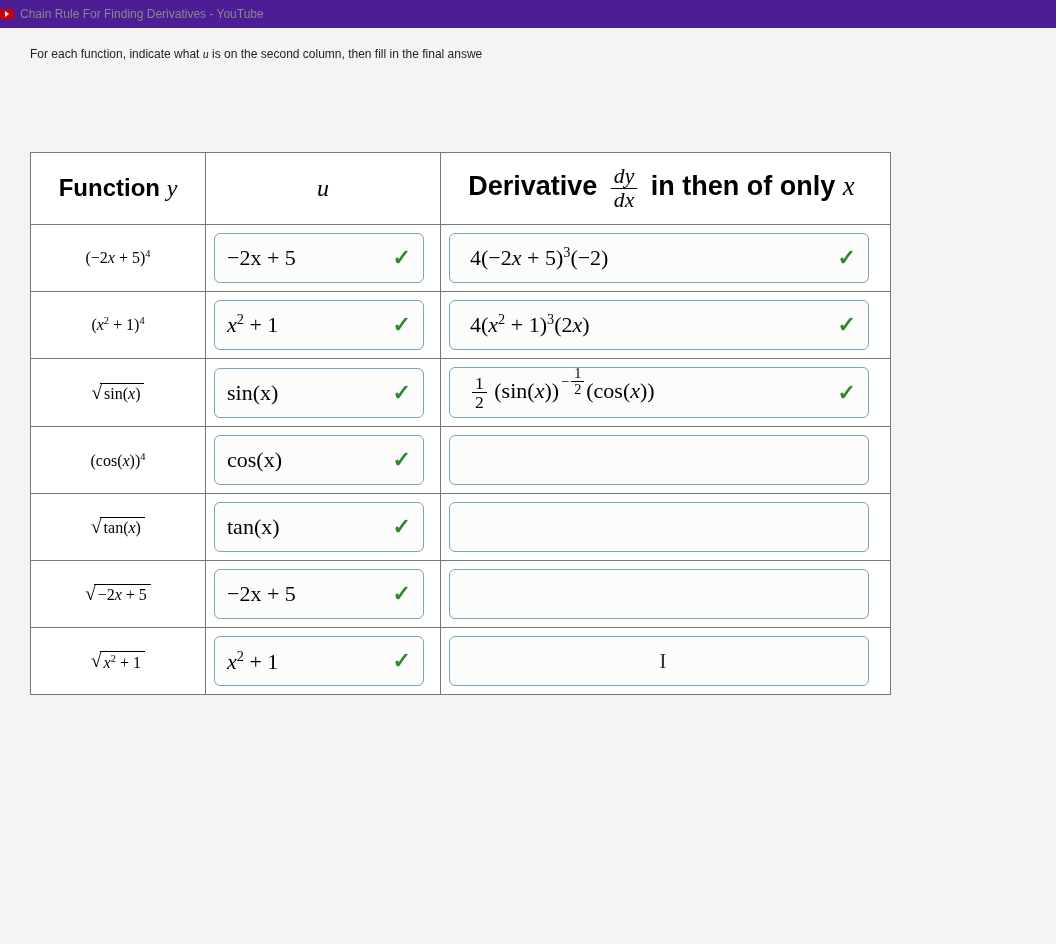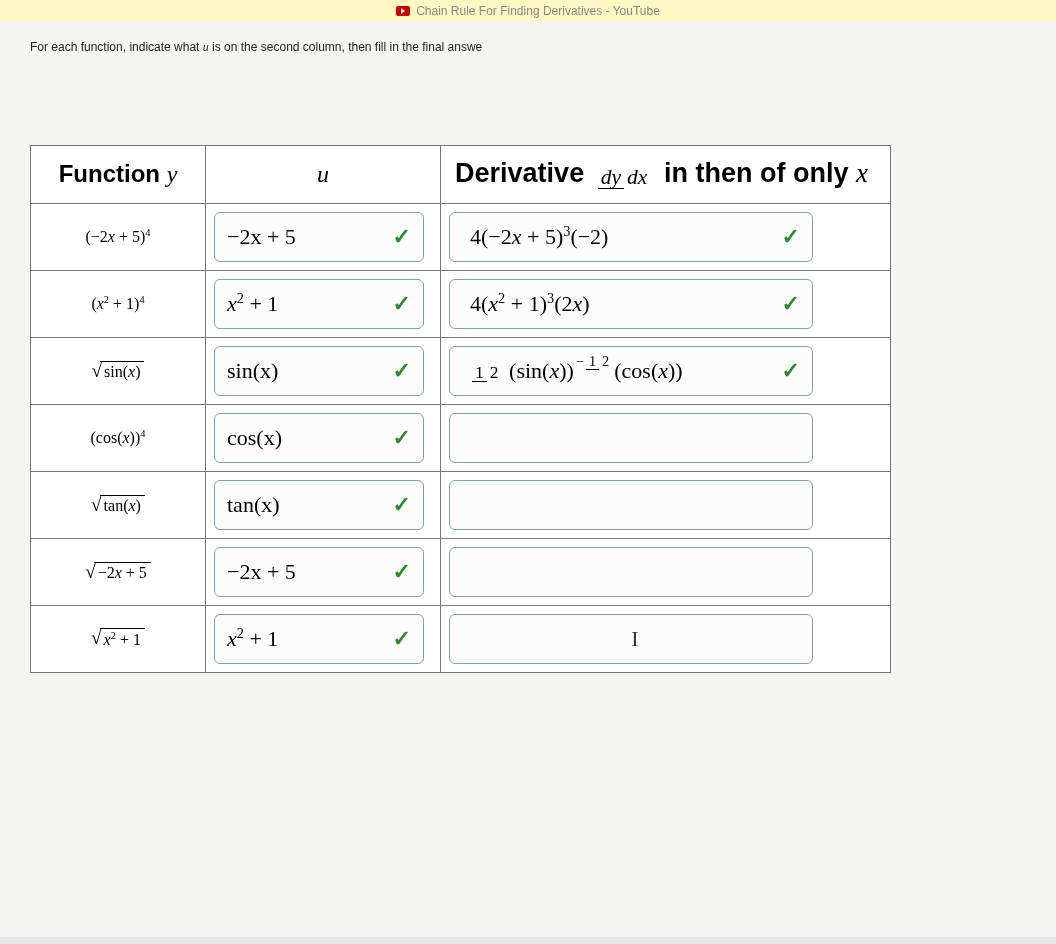--- a/index.html
+++ b/index.html
@@ -4,25 +4,25 @@
   <style>
     * { box-sizing: border-box; margin: 0; padding: 0; }
     body {
       width: 1056px;
       height: 944px;
       font-family: Arial, Helvetica, sans-serif;
       background: #e8e8e8;
       overflow: hidden;
     }
     .top-bar {
-      height: 21px;
-      background: #fef9c3;
+      height: 28px;
+      background: #4c1d95;
       display: flex;
       align-items: center;
-      justify-content: center;
+      justify-content: flex-start;
       color: #888;
       font-size: 12px;
     }
     .top-bar .yt-icon {
       width: 14px;
       height: 10px;
       background: #cc0000;
       border-radius: 2px;
       display: inline-block;
       margin-right: 6px;
@@ -90,34 +90,34 @@
       min-height: 50px;
       display: flex;
       align-items: center;
       padding: 6px 12px;
       position: relative;
       background: #fcfcfc;
       font-family: Georgia, 'Times New Roman', serif;
       font-size: 22px;
     }
     .answer-box.u-box { width: 210px; }
-    .answer-box.d-box { width: 364px; padding-left: 20px; }
+    .answer-box.d-box { width: 420px; padding-left: 20px; }
     .answer-box .content { flex: 1; text-align: left; }
     .answer-box.d-box.empty .content { text-align: center; }
     .check {
       color: #2b8a2b;
       font-size: 22px;
       font-weight: bold;
       margin-left: 8px;
     }
     
     sup { font-size: 0.65em; vertical-align: super; }
     .frac {
       display: inline-flex;
-      flex-direction: row;
+      flex-direction: column;
       align-items: center;
       vertical-align: middle;
       font-size: 0.8em;
       line-height: 1.05;
       margin: 0 2px;
     }
     .frac .num { border-bottom: 1px solid #000; padding: 0 3px; }
     .frac .den { padding: 0 3px; }
     .sqrt {
       display: inline-flex;

